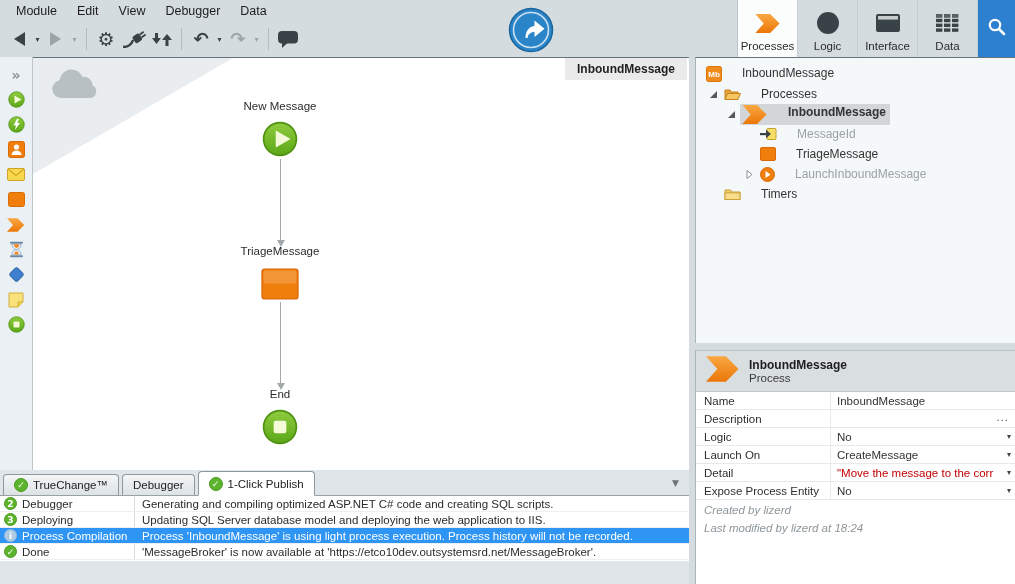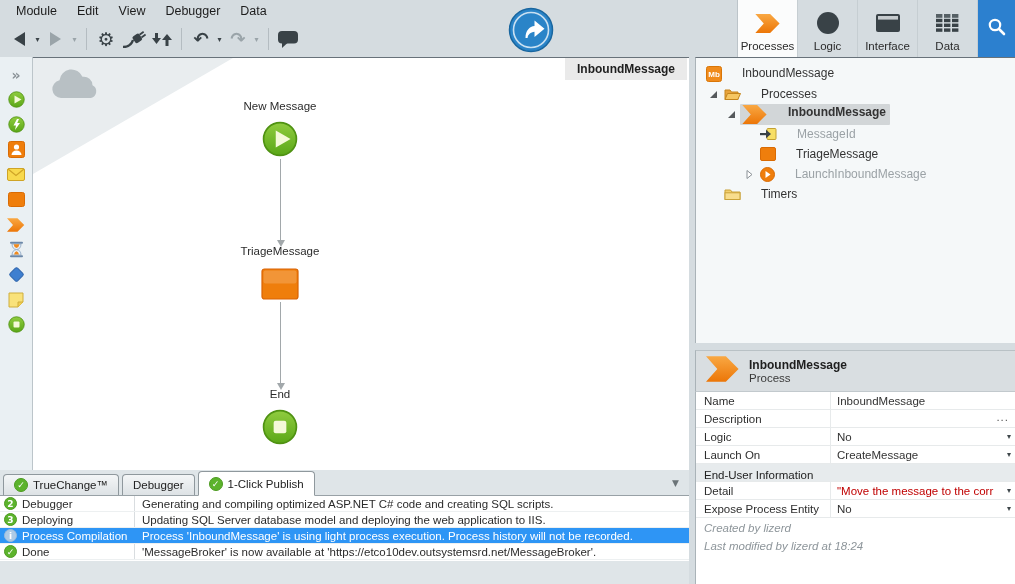--- a/index.html
+++ b/index.html
@@ -517,21 +517,20 @@
       </span>
     </div>
     <div class="prow">
      <span class="plabel">Logic</span>
      <span class="pvalue ">No<span class="pcaret sym">▾</span></span>
     </div>
     <div class="prow">
      <span class="plabel">Launch On</span>
      <span class="pvalue ">CreateMessage<span class="pcaret sym">▾</span></span>
     </div>
-    <div class="prow section">End-User Information</div>
     <div class="prow">
      <span class="plabel">Detail</span>
      <span class="pvalue red">"Move the message to the corr<span class="pcaret sym">▾</span></span>
     </div>
     <div class="prow">
      <span class="plabel">Expose Process Entity</span>
      <span class="pvalue ">No<span class="pcaret sym">▾</span></span>
     </div>
     <div class="pfooter">Created by lizerd</div>
     <div class="pfooter">Last modified by lizerd at 18:24</div>

